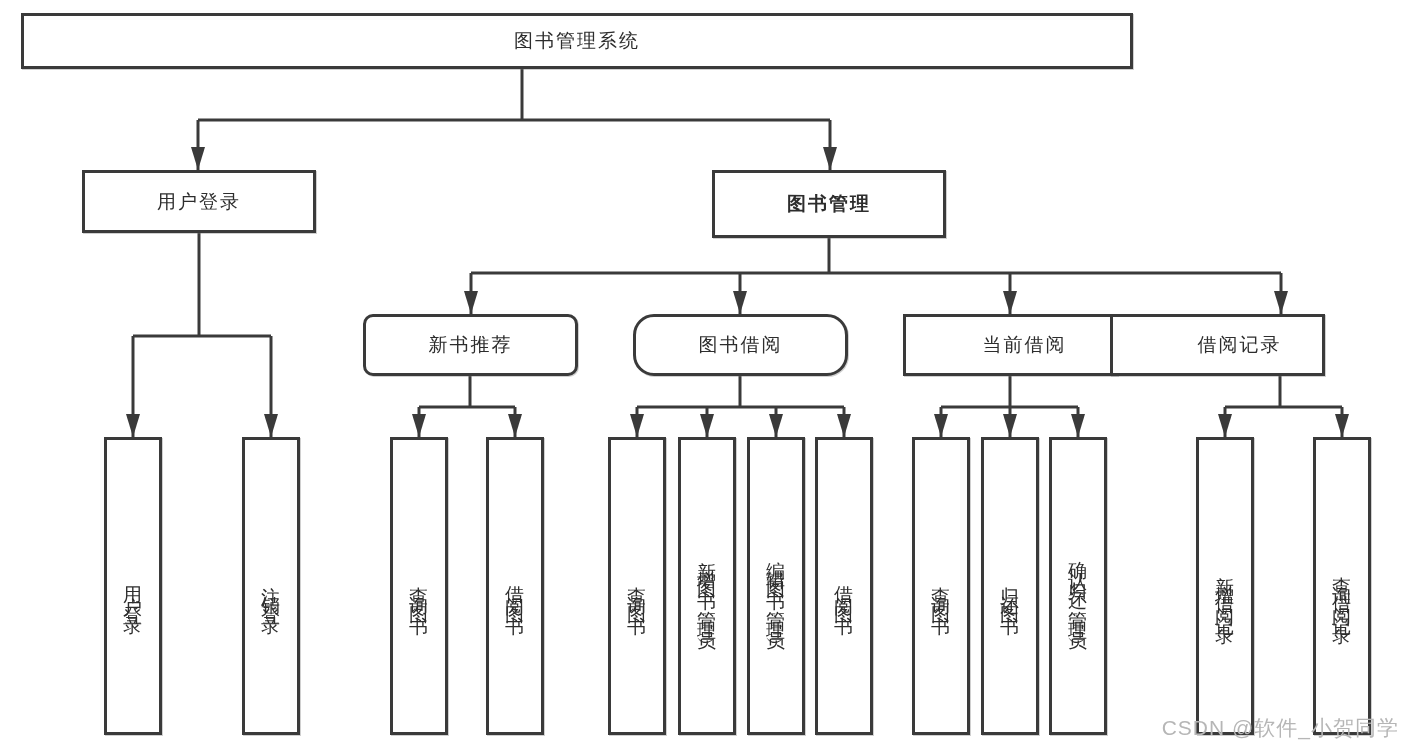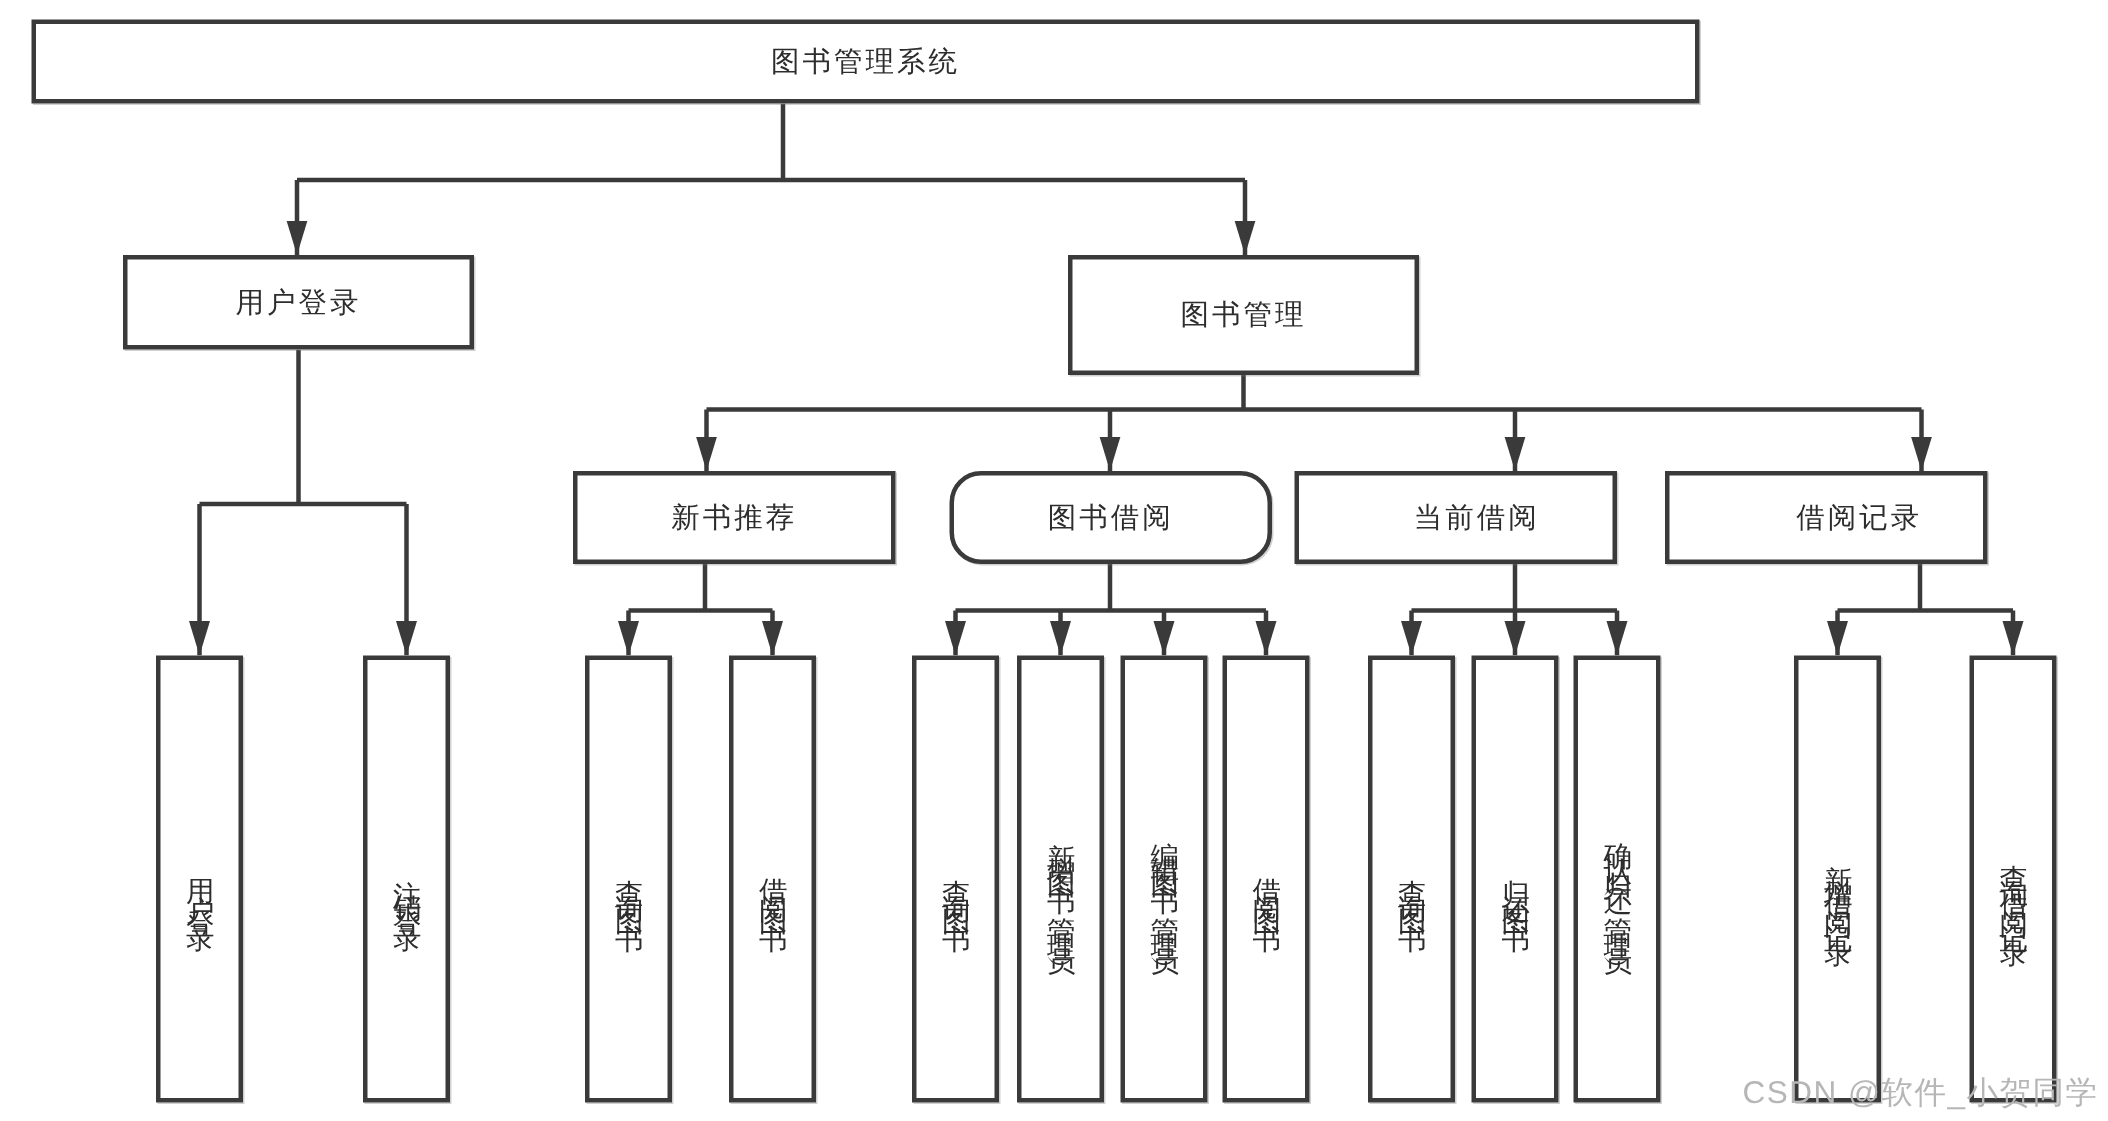--- a/index.html
+++ b/index.html
@@ -14,23 +14,23 @@
   #connectors{position:absolute;left:0;top:0;z-index:0;}
   .hbox{
     position:absolute;z-index:1;
     background:#ffffff;border:3px solid var(--line);
     display:flex;align-items:center;justify-content:center;
     font-size:19px;letter-spacing:2px;color:var(--text);
     box-shadow:1px 1px 0 rgba(120,120,120,.35);
   }
   .root{left:21px;top:13px;width:1112px;height:56px;}
   .lvl2-a{left:82px;top:170px;width:234px;height:63px;}
-  .lvl2-b{left:712px;top:170px;width:234px;height:80px;}
+  .lvl2-b{left:712px;top:170px;width:234px;height:68px;font-weight:bold;}
   .lvl3{top:314px;width:215px;height:62px;}
-  .l3-0{left:382px;} .l3-1{left:633px;border-radius:21px;} .l3-2{left:863px;padding-left:28px;} .l3-3{left:1110px;padding-left:44px;}
+  .l3-0{left:363px;border-radius:10px;} .l3-1{left:633px;border-radius:21px;} .l3-2{left:903px;padding-left:28px;} .l3-3{left:1110px;padding-left:44px;}
   .leaf{
     position:absolute;z-index:1;top:437px;width:58px;height:298px;
     background:#ffffff;border:3px solid var(--line);
     display:flex;align-items:center;justify-content:center;
     box-shadow:1px 1px 0 rgba(120,120,120,.35);
   }
   .leaf span{
     writing-mode:vertical-rl;text-orientation:mixed;
     font-size:19px;line-height:1;letter-spacing:10px;
     color:var(--text);white-space:nowrap;padding-top:10px;

